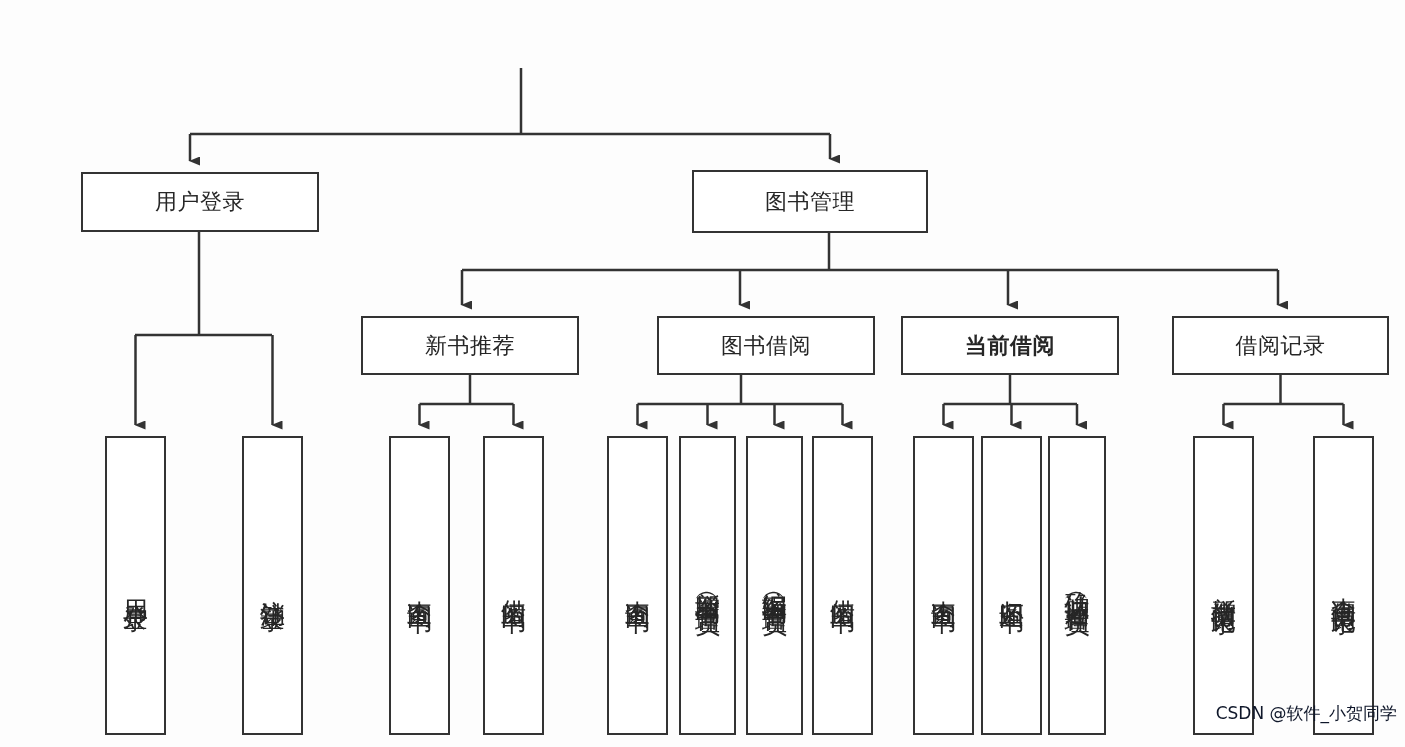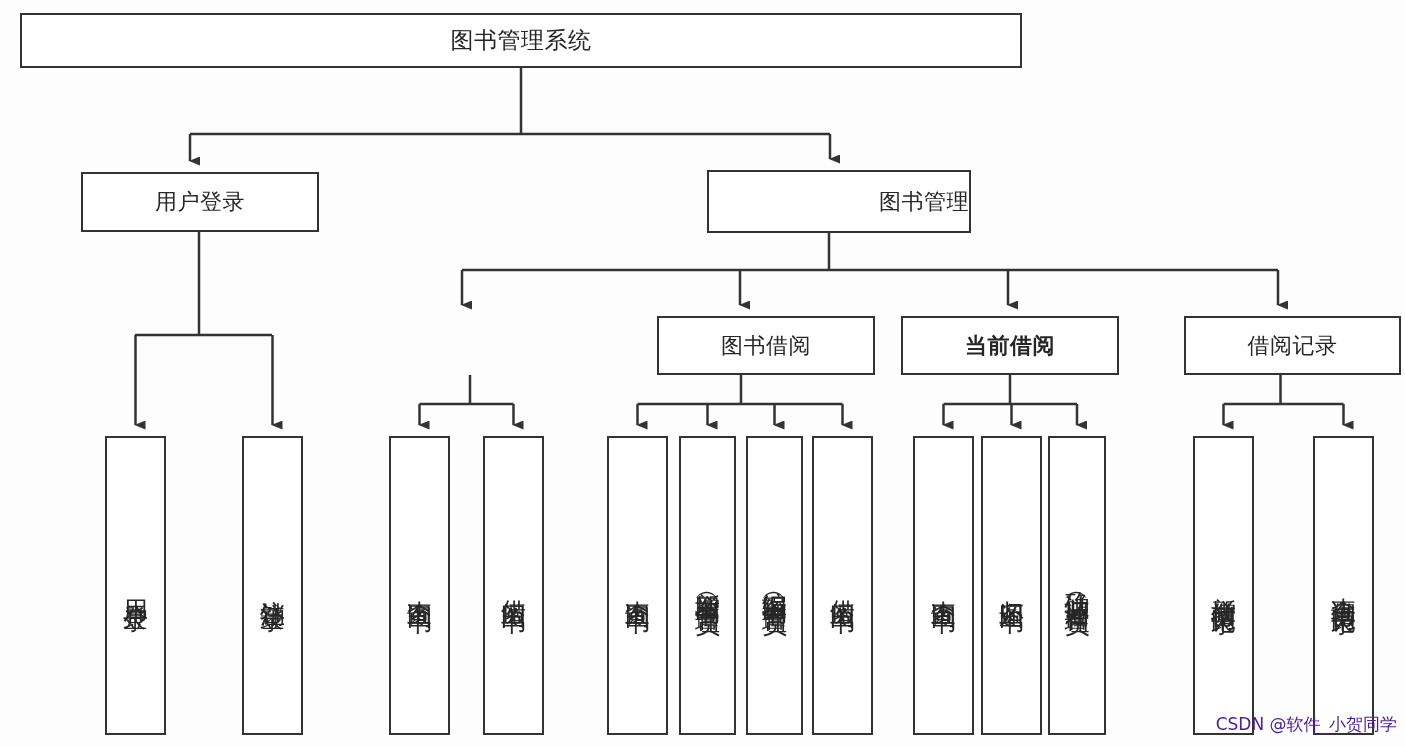--- a/index.html
+++ b/index.html
@@ -51,23 +51,23 @@
   .node-box.vertical .node-label {
     writing-mode: vertical-rl;
     text-orientation: upright;
     font-size: 25px;
     letter-spacing: 3px;
     line-height: 1;
   }
   #watermark {
     position: absolute;
     right: 8px;
-    bottom: 11px;
+    bottom: 22px;
     font-size: 17px;
-    color: #4c1d95;
+    color: #0f172a;
     white-space: nowrap;
     pointer-events: none;
     font-family: "DejaVu Sans", "Liberation Sans", sans-serif;
   }
 </style>
 </head>
 <body>
 
 <div id="diagram-root">
 
@@ -107,38 +107,38 @@
         <line x1="943.5" y1="404" x2="943.5" y2="425" marker-end="url(#arrowhead)"></line>
         <line x1="1011.5" y1="404" x2="1011.5" y2="425" marker-end="url(#arrowhead)"></line>
         <line x1="1077" y1="404" x2="1077" y2="425" marker-end="url(#arrowhead)"></line>
         <line x1="1280.5" y1="375" x2="1280.5" y2="404"></line>
         <line x1="1223.5" y1="404" x2="1343.5" y2="404"></line>
         <line x1="1223.5" y1="404" x2="1223.5" y2="425" marker-end="url(#arrowhead)"></line>
         <line x1="1343.5" y1="404" x2="1343.5" y2="425" marker-end="url(#arrowhead)"></line>
       </g>
   </svg>
 
-  <div class="node-box root horizontal" style="left: 20px; top: 13px; width: 1002px; height: 55px;">
-    <span class="node-label">图书管理系统</span>
-  </div>
 
   <div class="node-box horizontal" style="left: 81px; top: 172px; width: 238px; height: 60px;">
     <span class="node-label">用户登录</span>
   </div>
-  <div class="node-box horizontal" style="left: 707px; top: 170px; width: 264px; height: 63px; justify-content: flex-end;">
+  <div class="node-box horizontal" style="left: 692px; top: 170px; width: 236px; height: 63px;">
     <span class="node-label">图书管理</span>
   </div>
 
+  <div class="node-box horizontal" style="left: 361px; top: 316px; width: 218px; height: 59px;">
+    <span class="node-label">新书推荐</span>
+  </div>
   <div class="node-box horizontal" style="left: 657px; top: 316px; width: 218px; height: 59px;">
     <span class="node-label">图书借阅</span>
   </div>
   <div class="node-box horizontal" style="left: 901px; top: 316px; width: 218px; height: 59px; font-weight: bold;">
     <span class="node-label">当前借阅</span>
   </div>
-  <div class="node-box horizontal" style="left: 1172px; top: 316px; width: 217px; height: 59px; margin-left: 12px;">
+  <div class="node-box horizontal" style="left: 1172px; top: 316px; width: 217px; height: 59px;">
     <span class="node-label">借阅记录</span>
   </div>
 
   <div class="node-box vertical" style="left: 105px; top: 436px; width: 61px; height: 299px;">
     <span class="node-label">用户登录</span>
   </div>
   <div class="node-box vertical" style="left: 242px; top: 436px; width: 61px; height: 299px;">
     <span class="node-label">注销登录</span>
   </div>
   <div class="node-box vertical" style="left: 389px; top: 436px; width: 61px; height: 299px;">

